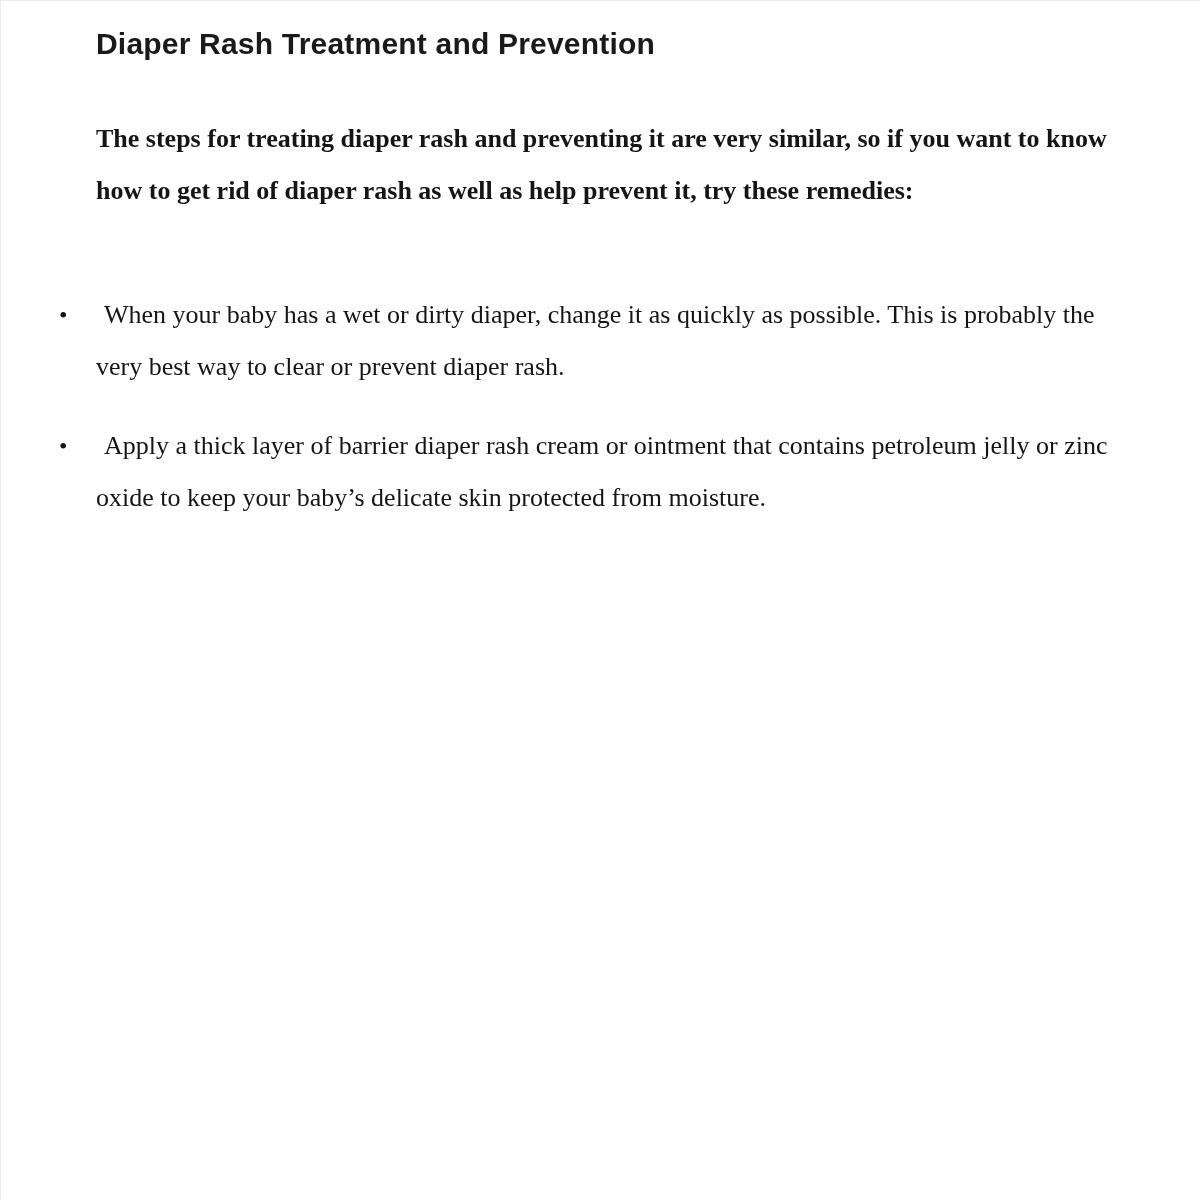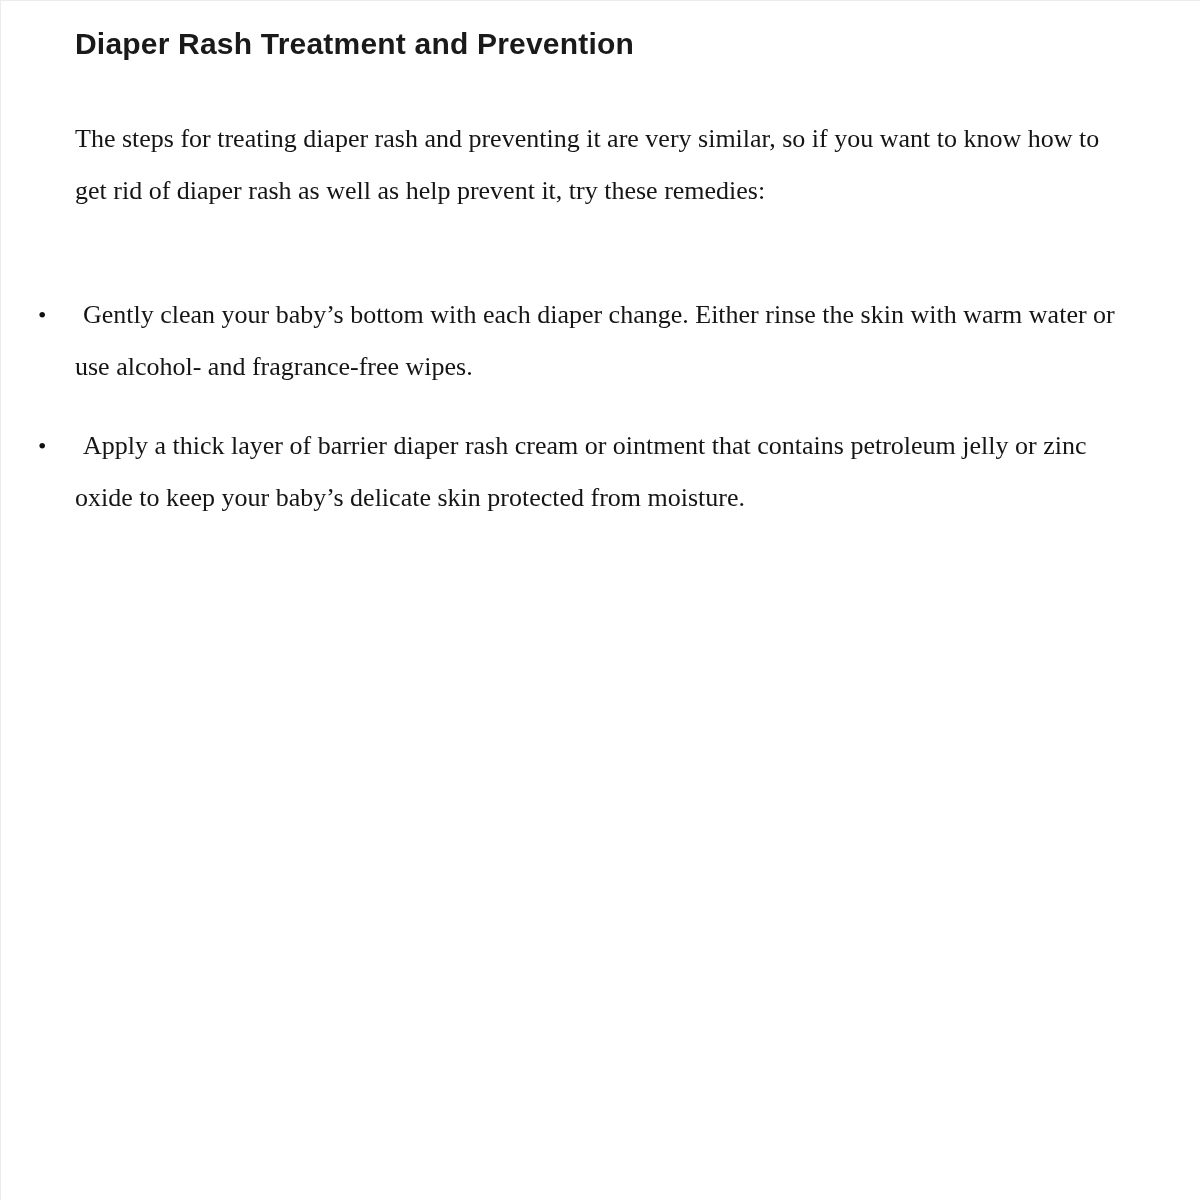--- a/index.html
+++ b/index.html
@@ -12,38 +12,39 @@
     color: #151515;
     overflow: hidden;
   }
 
   .page {
     width: 1200px;
     height: 1200px;
     background: #ffffff;
     border-left: 1px solid #ececec;
     border-top: 1px solid #ececec;
-    padding: 20px 70px 20px 74px;
+    padding: 20px 70px 20px 95px;
   }
 
   .doc-title {
     font-family: "Liberation Sans", sans-serif;
     font-weight: 700;
     font-size: 30px;
     color: #1a1a1a;
     letter-spacing: 0.2px;
     margin-top: 6px;
     margin-bottom: 52px;
   }
 
   .intro {
     font-size: 26px;
     line-height: 52px;
     margin-bottom: 72px;
     max-width: 1040px;
+    font-weight: bold;
   }
 
   ul.remedy-list {
     list-style: none;
     max-width: 1040px;
   }
 
   ul.remedy-list li {
     position: relative;
     font-size: 26px;
@@ -66,17 +67,17 @@
 </head>
 <body>
 
 <div class="page">
 
   <h1 class="doc-title">Diaper Rash Treatment and Prevention</h1>
 
   <p class="intro">The steps for treating diaper rash and preventing it are very similar, so if you want to know how to get rid of diaper rash as well as help prevent it, try these remedies:</p>
 
   <ul class="remedy-list">
-    <li>Gently clean your baby’s bottom with each diaper change. Either rinse the skin with warm water or use alcohol- and fragrance-free wipes.</li>
+    <li>When your baby has a wet or dirty diaper, change it as quickly as possible. This is probably the very best way to clear or prevent diaper rash.</li>
     <li>Apply a thick layer of barrier diaper rash cream or ointment that contains petroleum jelly or zinc oxide to keep your baby’s delicate skin protected from moisture.</li>
   </ul>
 
 </div>
 
 </body></html>

